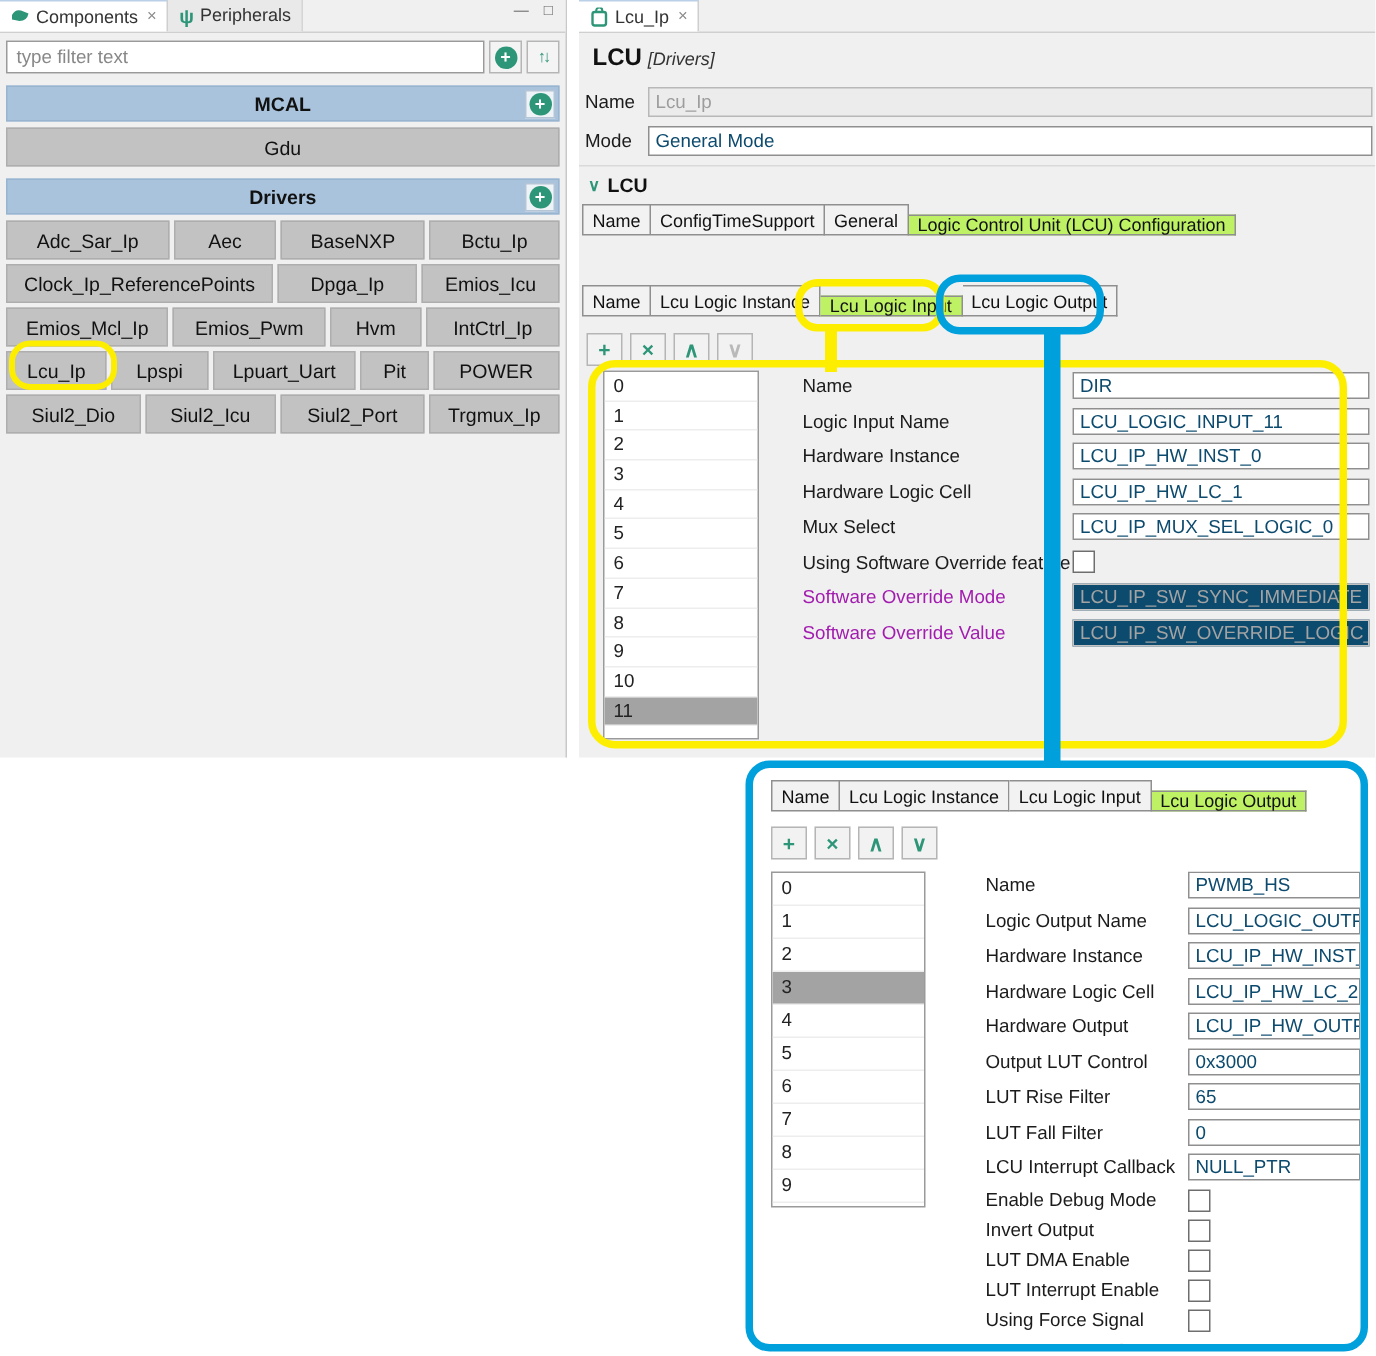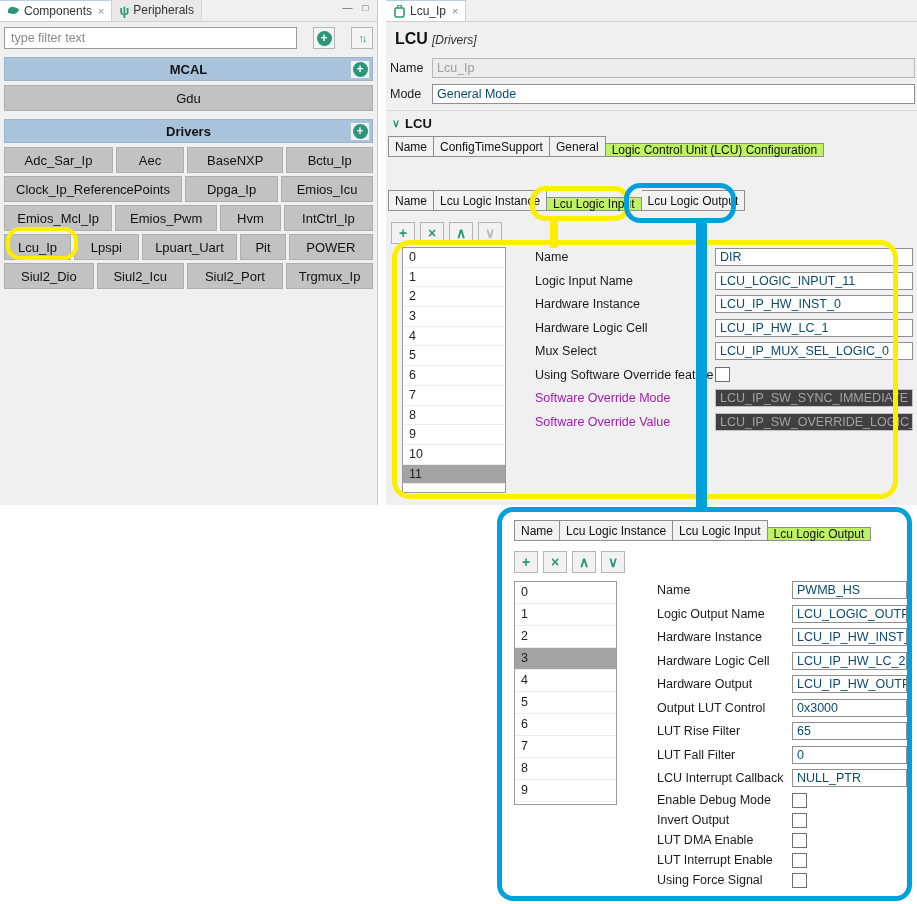--- a/index.html
+++ b/index.html
@@ -26,28 +26,28 @@
   .listbox { background:#fff; border:1px solid #9a9a9a; overflow:hidden; }
   .listrow { height:19.7px; line-height:19.5px; font-size:12.5px; color:#222; padding-left:6px;
              border-bottom:1px solid #ededed; }
   .listrow.sel { background:#a3a3a3; }
 
   .frow { display:flex; align-items:center; height:18px; margin-bottom:5.5px; }
   .flabel { font-size:12.5px; color:#1b1b1b; white-space:nowrap; }
   .ffield { height:18px; border:1px solid #8f8f8f; background:#fff; font-size:12.5px; color:#0c4a6e;
             padding:0 4px; display:flex; align-items:center; white-space:nowrap; overflow:hidden; flex:1; }
   .frow.disabled .flabel { color:#a21caf; }
-  .frow.disabled .ffield { background:#404040; color:#a3a3a3; border-color:#c2c2c2; }
+  .frow.disabled .ffield { background:#0c4a6e; color:#a3a3a3; border-color:#c2c2c2; }
   .cbx { width:15px; height:15px; border:1px solid #6e6e6e; background:#fff; }
 
   
   #left { position:absolute; left:0; top:0; width:378px; height:505px; background:#f0f0f0; border-right:1px solid #c9c9c9; }
   #left .winbtns { position:absolute; right:6px; top:3px; display:flex; gap:7px; }
   .winglyph { width:11px; height:10px; color:#666; font-size:10px; line-height:10px; text-align:center; }
-  #filterrow { display:flex; align-items:flex-start; gap:16px; margin:5px 4px 0 4px; }
+  #filterrow { display:flex; align-items:flex-start; gap:3px; margin:5px 4px 0 4px; }
   #filterinput { flex:1; height:22px; border:1px solid #9a9a9a; background:#fff; font-size:12.5px; color:#888;
                  padding:0 6px; display:flex; align-items:center; }
   .sqbtn { width:22px; height:22px; background:#f4f4f4; border:1px solid #b5b5b5; display:flex; align-items:center; justify-content:center; }
   .greendot { width:15px; height:15px; border-radius:50%; background:#2e9678; color:#fff; font-size:12px; line-height:14px;
               text-align:center; font-weight:bold; }
   .sortglyph { color:#2e9678; font-size:11px; font-weight:bold; letter-spacing:-2px; }
   .sechdr { position:relative; height:24px; margin:8px 4px 0 4px; background:#a9c3dc; border:1px solid #98b4cf;
             display:flex; align-items:center; justify-content:center; font-size:13px; font-weight:bold; color:#111; }
   .sechdr .addwrap { position:absolute; right:2px; top:2px; width:20px; height:19px; background:#eef3f8;
                      border:1px solid #b5c5d6; display:flex; align-items:center; justify-content:center; }

